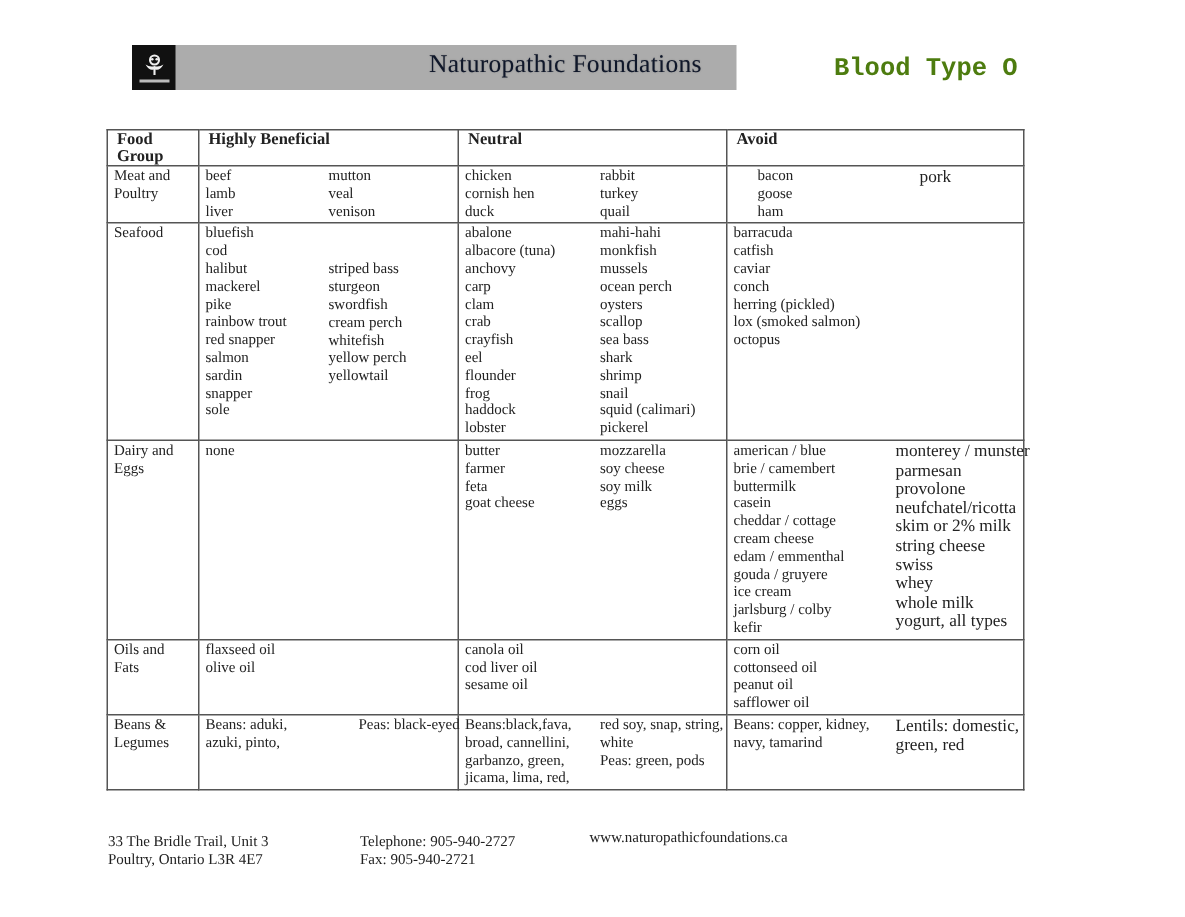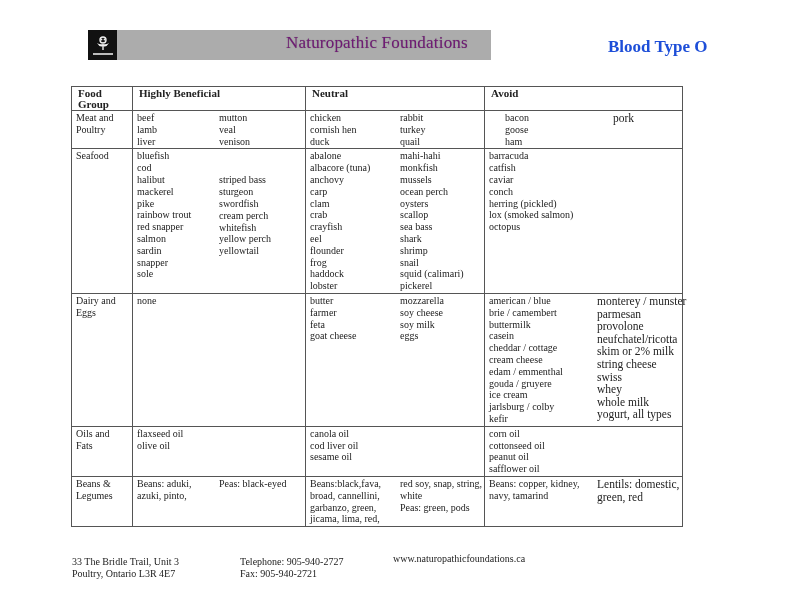--- a/index.html
+++ b/index.html
@@ -3,23 +3,23 @@
 <meta charset="utf-8">
 <style>
   html, body { margin:0; padding:0; background:#ffffff; }
   body { width:790px; height:611px; position:relative; overflow:hidden;
          font-family:"Liberation Serif", "DejaVu Serif", serif; color:#222; }
   .banner { position:absolute; left:88px; top:30px; width:403px; height:30px; background:#acacac; }
   .logo { position:absolute; left:88px; top:30px; width:29px; height:30px; background:#111;
           display:flex; flex-direction:column; align-items:center; justify-content:center; }
   .logo svg { display:block; }
   .logo .tiny { width:20px; height:2px; background:#bbb; margin-top:2px; }
-  .banner-title { position:absolute; left:286px; top:33px; font-size:17px; color:#701a75;
+  .banner-title { position:absolute; left:286px; top:33px; font-size:17px; color:#0f172a;
                   text-shadow:0 0 1px #777; letter-spacing:0.2px; }
-  .doc-title { position:absolute; left:608px; top:37px; font-size:17px; font-weight:bold; color:#1d4ed8; }
+  .doc-title { position:absolute; left:556px; top:37px; font-size:17px; font-weight:bold; color:#4d7c0f;font-family:Liberation Mono, monospace; }
 
   table.chart { position:absolute; left:71px; top:86px; width:519px; border-collapse:collapse;
                 font-size:10px; line-height:11.8px; table-layout:fixed; }
   table.chart td, table.chart th { border:1.3px solid #555; vertical-align:top; padding:1px 4px 1px 4px; text-align:left; }
   table.chart th { font-weight:bold; font-size:11px; line-height:11px; padding:1px 4px 0 6px; }
   .c1 { width:61px; } .c2 { width:173px; } .c3 { width:179px; } .c4 { width:198px; }
   .cols { display:flex; }
   .cols .col { flex:0 0 auto; }
   .big { font-size:11.5px; line-height:12.6px; }
   .footer { position:absolute; font-size:10px; line-height:12px; color:#222; }
@@ -262,21 +262,21 @@
         </td>
       </tr>
       <tr style="height: 49px;">
         <td>Beans &amp; Legumes</td>
         <td>
           <div class="cols">
             <div class="col" style="width: 82px;">
               <div>Beans:  aduki,</div>
               <div>azuki, pinto,</div>
             </div>
-            <div class="col" style="width: 80px;">
+            <div class="col" style="width: 80px; margin-left: 20px;">
               <div>Peas:  black-eyed</div>
             </div>
           </div>
         </td>
         <td>
           <div class="cols">
             <div class="col" style="width: 90px;">
               <div>Beans:black,fava,</div>
               <div>broad, cannellini,</div>
               <div>garbanzo, green,</div>

